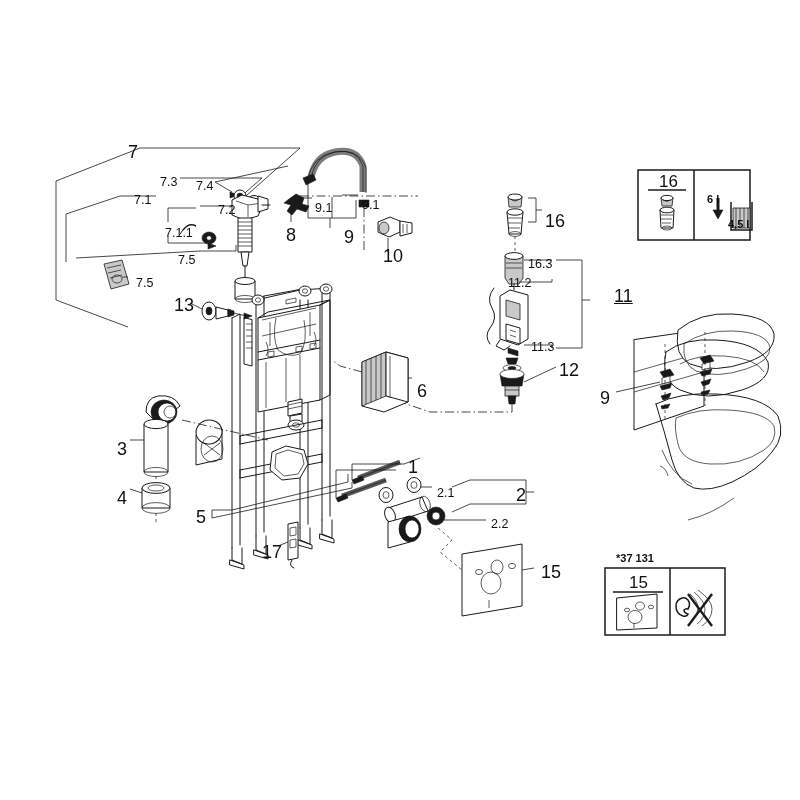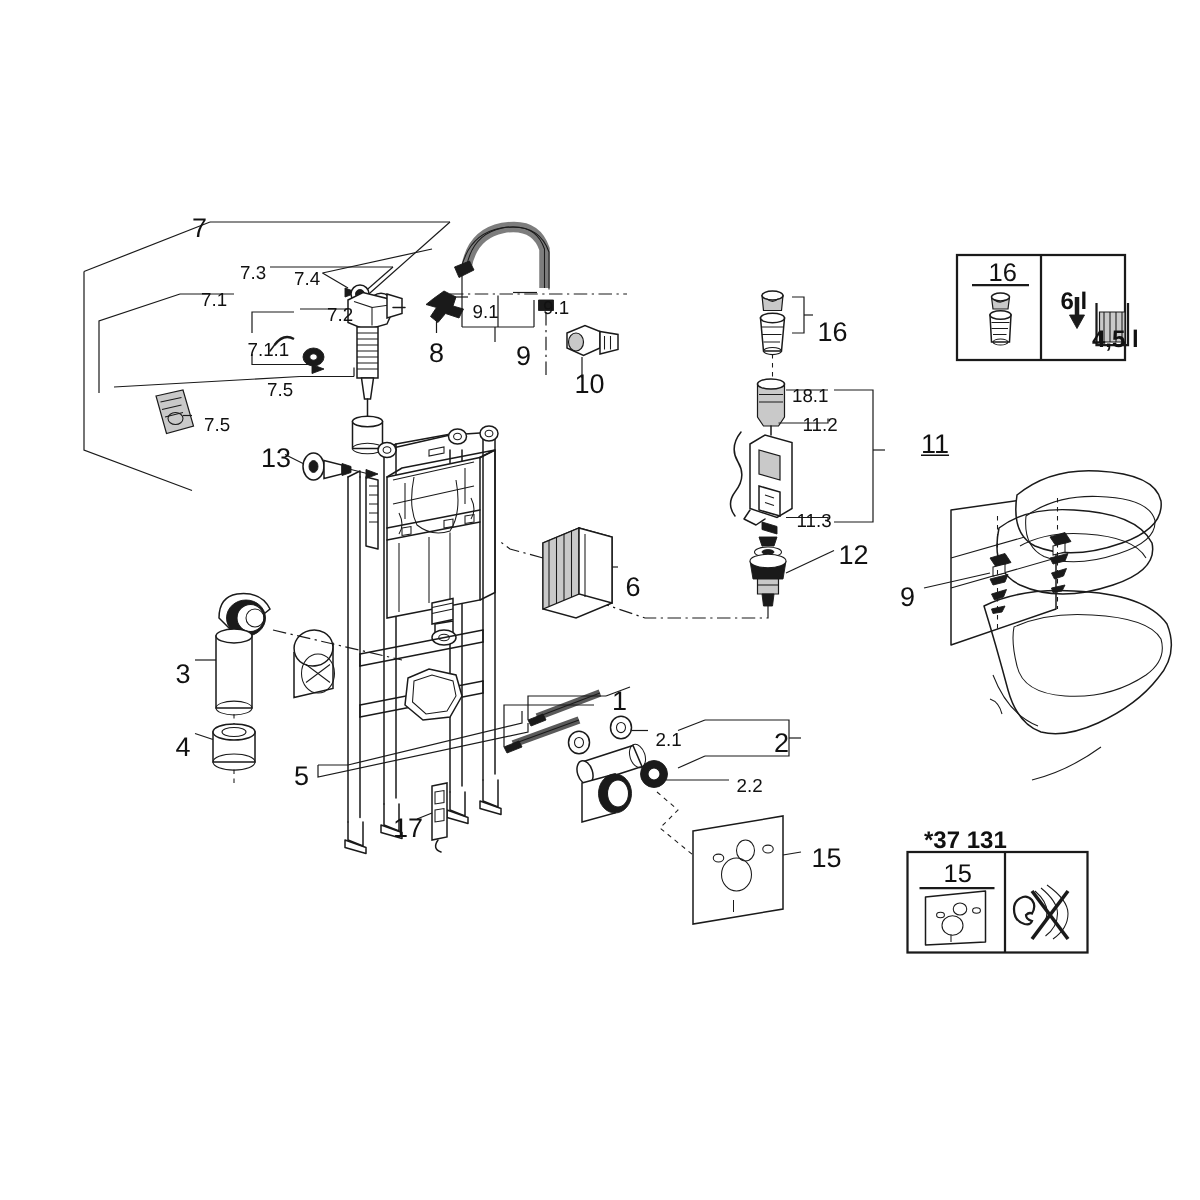--- a/index.html
+++ b/index.html
@@ -6,21 +6,21 @@
   html,body{margin:0;padding:0;background:#fff;}
   body{width:800px;height:800px;overflow:hidden;
        font-family:"Liberation Sans",sans-serif;color:#1a1a1a;}
   #stage{position:relative;width:800px;height:800px;background:#ffffff;}
   #stage svg{position:absolute;left:0;top:0;}
   .lbl{position:absolute;font-family:"Liberation Sans",sans-serif;
        color:#111;white-space:nowrap;line-height:1;}
   .lbl-major{font-size:18px;}
   .lbl-minor{font-size:12.5px;}
   .lbl-box{font-size:17px;}
-  .lbl-code{font-size:16px;}
+  .lbl-code{font-size:11px;}
 </style>
 </head>
 <body>
 
 <div id="stage">
 
 <svg width="800" height="800" viewBox="0 0 800 800">
   <defs>
     <style>
       .s{fill:none;stroke:#1a1a1a;stroke-width:1;stroke-linejoin:round;stroke-linecap:round;}
@@ -459,22 +459,22 @@
       <div class="lbl lbl-minor" style="left: 178px; top: 204px; margin-left: 40px;">7.2</div>
       <div class="lbl lbl-minor" style="left: 165px; top: 227px;">7.1.1</div>
       <div class="lbl lbl-minor" style="left: 178px; top: 254px;">7.5</div>
       <div class="lbl lbl-minor" style="left: 136px; top: 277px;">7.5</div>
       <div class="lbl lbl-major" style="left: 286px; top: 226px;">8</div>
       <div class="lbl lbl-minor" style="left: 315px; top: 202px;">9.1</div>
       <div class="lbl lbl-minor" style="left: 362px; top: 199px;">9.1</div>
       <div class="lbl lbl-major" style="left: 344px; top: 228px;">9</div>
       <div class="lbl lbl-major" style="left: 383px; top: 247px;">10</div>
       <div class="lbl lbl-major" style="left: 545px; top: 212px;">16</div>
-      <div class="lbl lbl-minor" style="left: 528px; top: 258px;">18.1</div>
-      <div class="lbl lbl-minor" style="left: 535px; top: 277px;">11.2</div>
+      <div class="lbl lbl-minor" style="left: 528px; top: 258px;">16.3</div>
+      <div class="lbl lbl-minor" style="left: 508px; top: 277px;">11.2</div>
       <div class="lbl lbl-major" style="left: 614px; top: 287px; text-decoration: underline;">11</div>
       <div class="lbl lbl-minor" style="left: 531px; top: 341px;">11.3</div>
       <div class="lbl lbl-major" style="left: 559px; top: 361px;">12</div>
       <div class="lbl lbl-major" style="left: 174px; top: 296px;">13</div>
       <div class="lbl lbl-major" style="left: 417px; top: 382px;">6</div>
       <div class="lbl lbl-major" style="left: 117px; top: 440px;">3</div>
       <div class="lbl lbl-major" style="left: 117px; top: 489px;">4</div>
       <div class="lbl lbl-major" style="left: 408px; top: 458px;">1</div>
       <div class="lbl lbl-minor" style="left: 437px; top: 487px;">2.1</div>
       <div class="lbl lbl-major" style="left: 516px; top: 486px;">2</div>

